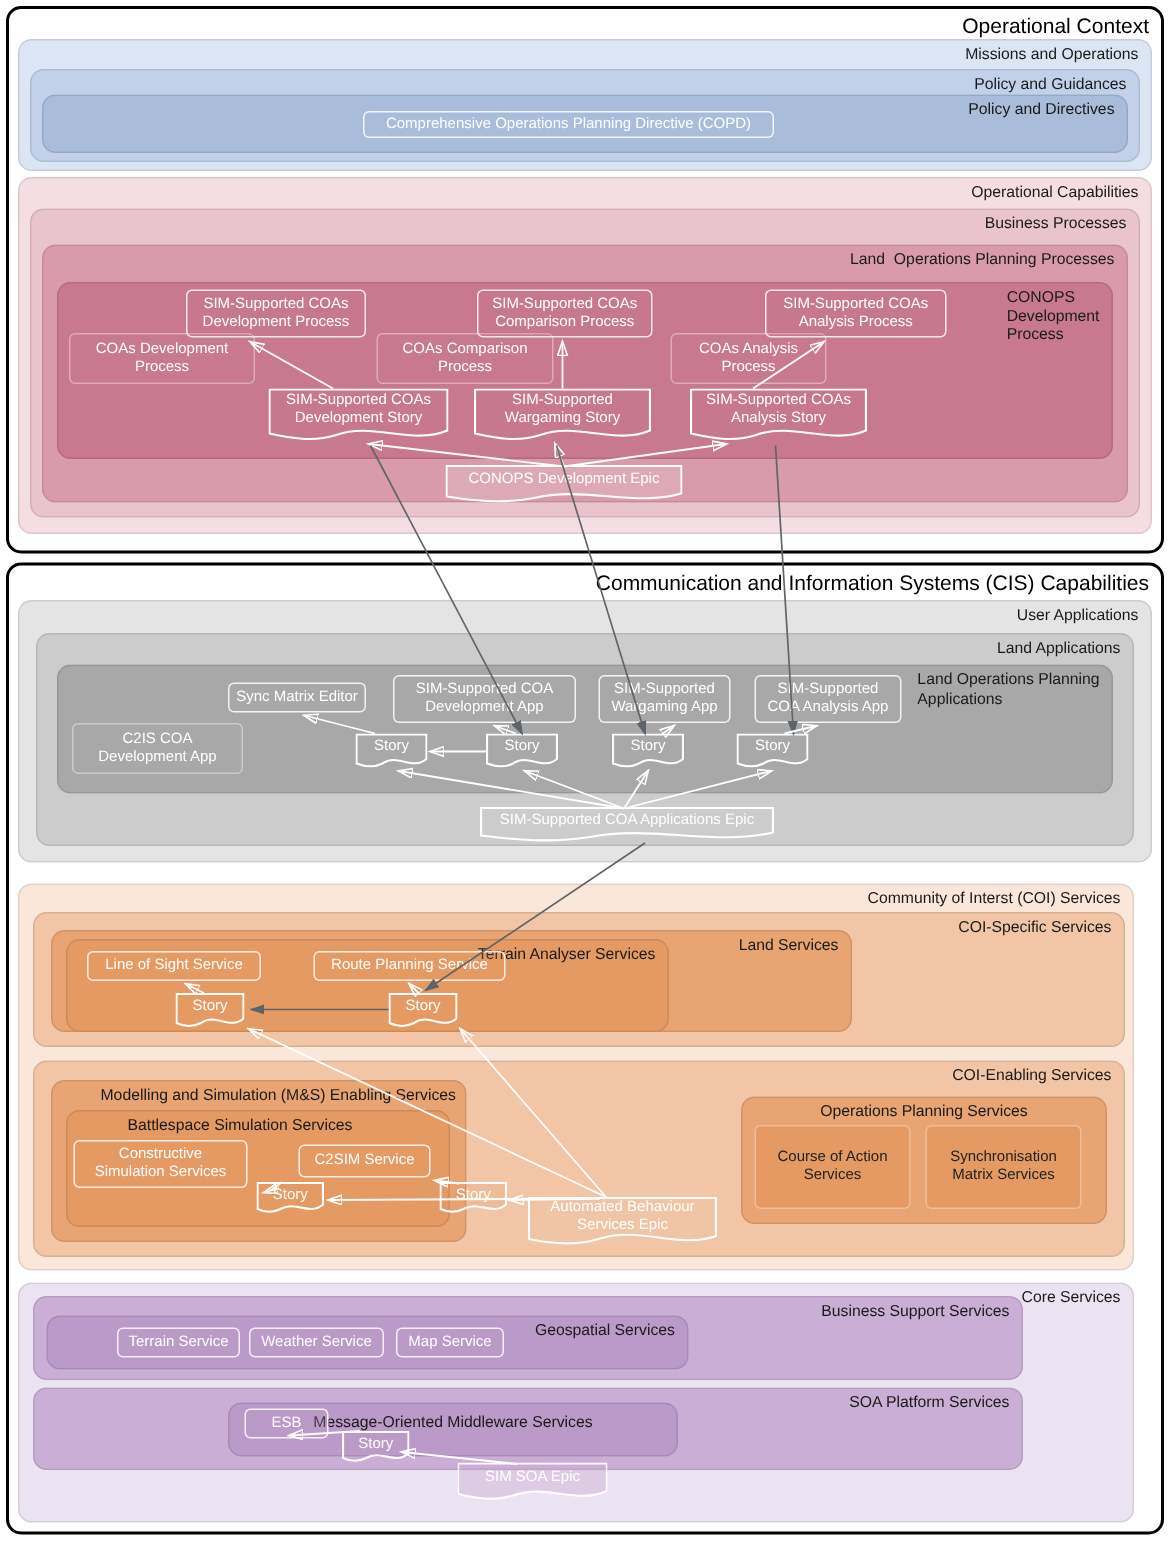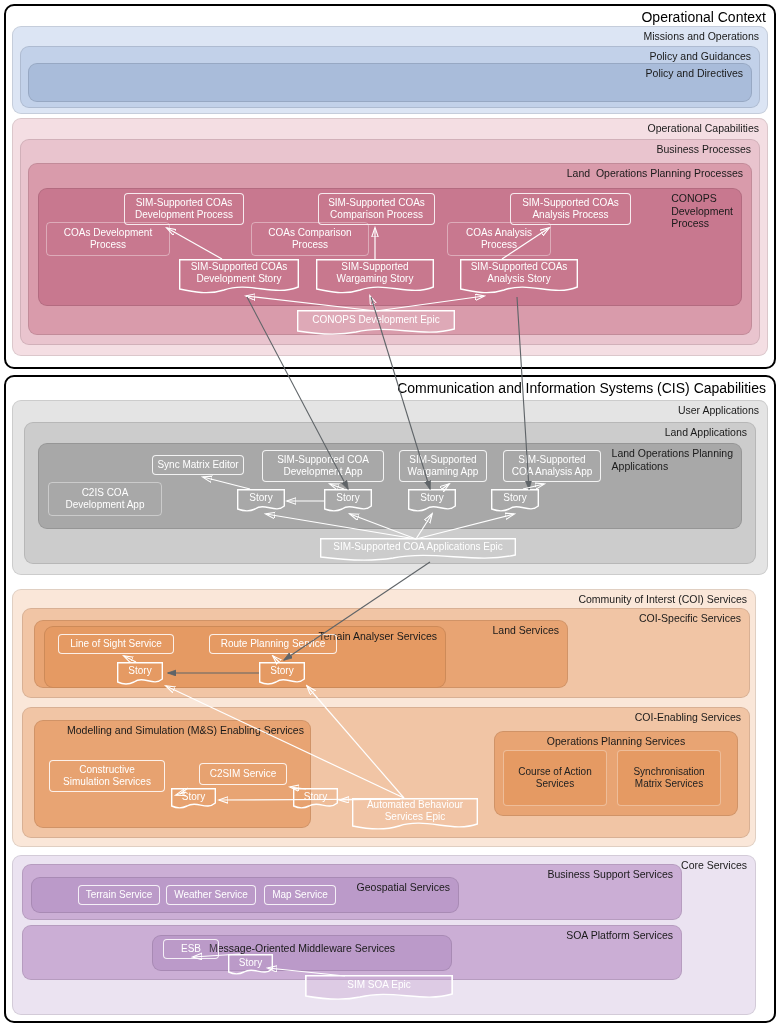--- a/index.html
+++ b/index.html
@@ -113,20 +113,23 @@
   </div>
 
   <div class="layer" style="left:20px; top:46px; width:740px; height:62px; background:#c2d1e9;">
     <div class="layer-label">Policy and Guidances</div>
   </div>
 
   <div class="layer" style="left:28px; top:63px; width:724px; height:39px; background:#a9bcda;text-decoration:underline;">
     <div class="layer-label">Policy and Directives</div>
   </div>
 
+  <div class="elem" style="left:242px; top:74px; width:274px; height:18px; background:#a9bcda;">
+    <span>Comprehensive Operations Planning Directive (COPD)</span>
+  </div>
 
   <div class="layer" style="left:12px; top:118px; width:756px; height:238px; background:#f4dee3;">
     <div class="layer-label">Operational Capabilities</div>
   </div>
 
   <div class="layer" style="left:20px; top:139px; width:740px; height:206px; background:#e9c4ce;">
     <div class="layer-label">Business Processes</div>
   </div>
 
   <div class="layer" style="left:28px; top:163px; width:724px; height:172px; background:#d99bab;">
@@ -303,20 +306,23 @@
   </div>
 
   <div class="layer" style="left:22px; top:707px; width:728px; height:131px; background:#f1c5a5;">
     <div class="layer-label">COI-Enabling Services</div>
   </div>
 
   <div class="layer" style="left:34px; top:720px; width:277px; height:108px; background:#e8a473;">
     <div class="layer-label" style="right:auto; left:32px;">Modelling and Simulation (M&amp;S) Enabling Services</div>
   </div>
 
+  <div class="layer" style="left:44px; top:740px; width:256px; height:78px; background:#e59a63;">
+    <div class="layer-label" style="right:auto; left:40px;">Battlespace Simulation Services</div>
+  </div>
 
   <div class="elem" style="left:49px; top:760px; width:116px; height:32px; background:rgba(229,154,99,0.2);">
     <span>Constructive
 Simulation Services</span>
   </div>
   <div class="elem" style="left:199px; top:763px; width:88px; height:22px; background:rgba(229,154,99,0.2);">
     <span>C2SIM Service</span>
   </div>
 
   <div class="story" style="left:171px; top:788px; width:45px; height:22px;">
@@ -384,21 +390,21 @@
     <span>ESB</span>
   </div>
 
   <div class="story" style="left:228px; top:954px; width:45px; height:22px;">
     <svg class="story-svg" viewBox="0 0 45 22" preserveAspectRatio="none">
       <path d="M0.7,0.7 H44.3 V15 C35,23 26,12 16,18 C10,21 5,20 0.7,18 Z" fill="rgba(187,154,201,0.25)" stroke="#ffffff" stroke-width="1.4"></path>
     </svg>
     <div class="story-txt" style="bottom:5px;">Story</div>
   </div>
 
-  <div class="story" style="left:305px; top:975px; width:148px; height:26px;">
+  <div class="story" style="left:305px; top:975px; width:100px; height:26px;">
     <svg class="story-svg" viewBox="0 0 124 26" preserveAspectRatio="none">
       <path d="M0.7,0.7 H123.3 V19 C99,28 73,14 46,22 C31,26 15,24 0.7,21 Z" fill="rgba(203,174,213,0.45)" stroke="#ffffff" stroke-width="1.4"></path>
     </svg>
     <div class="story-txt" style="bottom:6px;">SIM SOA Epic</div>
   </div>
 
   <svg id="links" viewBox="0 0 780 1027">
     <defs>
       <marker id="awhite" markerWidth="9" markerHeight="9" refX="7.5" refY="3" orient="auto" markerUnits="strokeWidth">
         <path d="M0,0.3 L8,3 L0,5.7 z" fill="none" stroke="#ffffff" stroke-width="0.9"></path>

